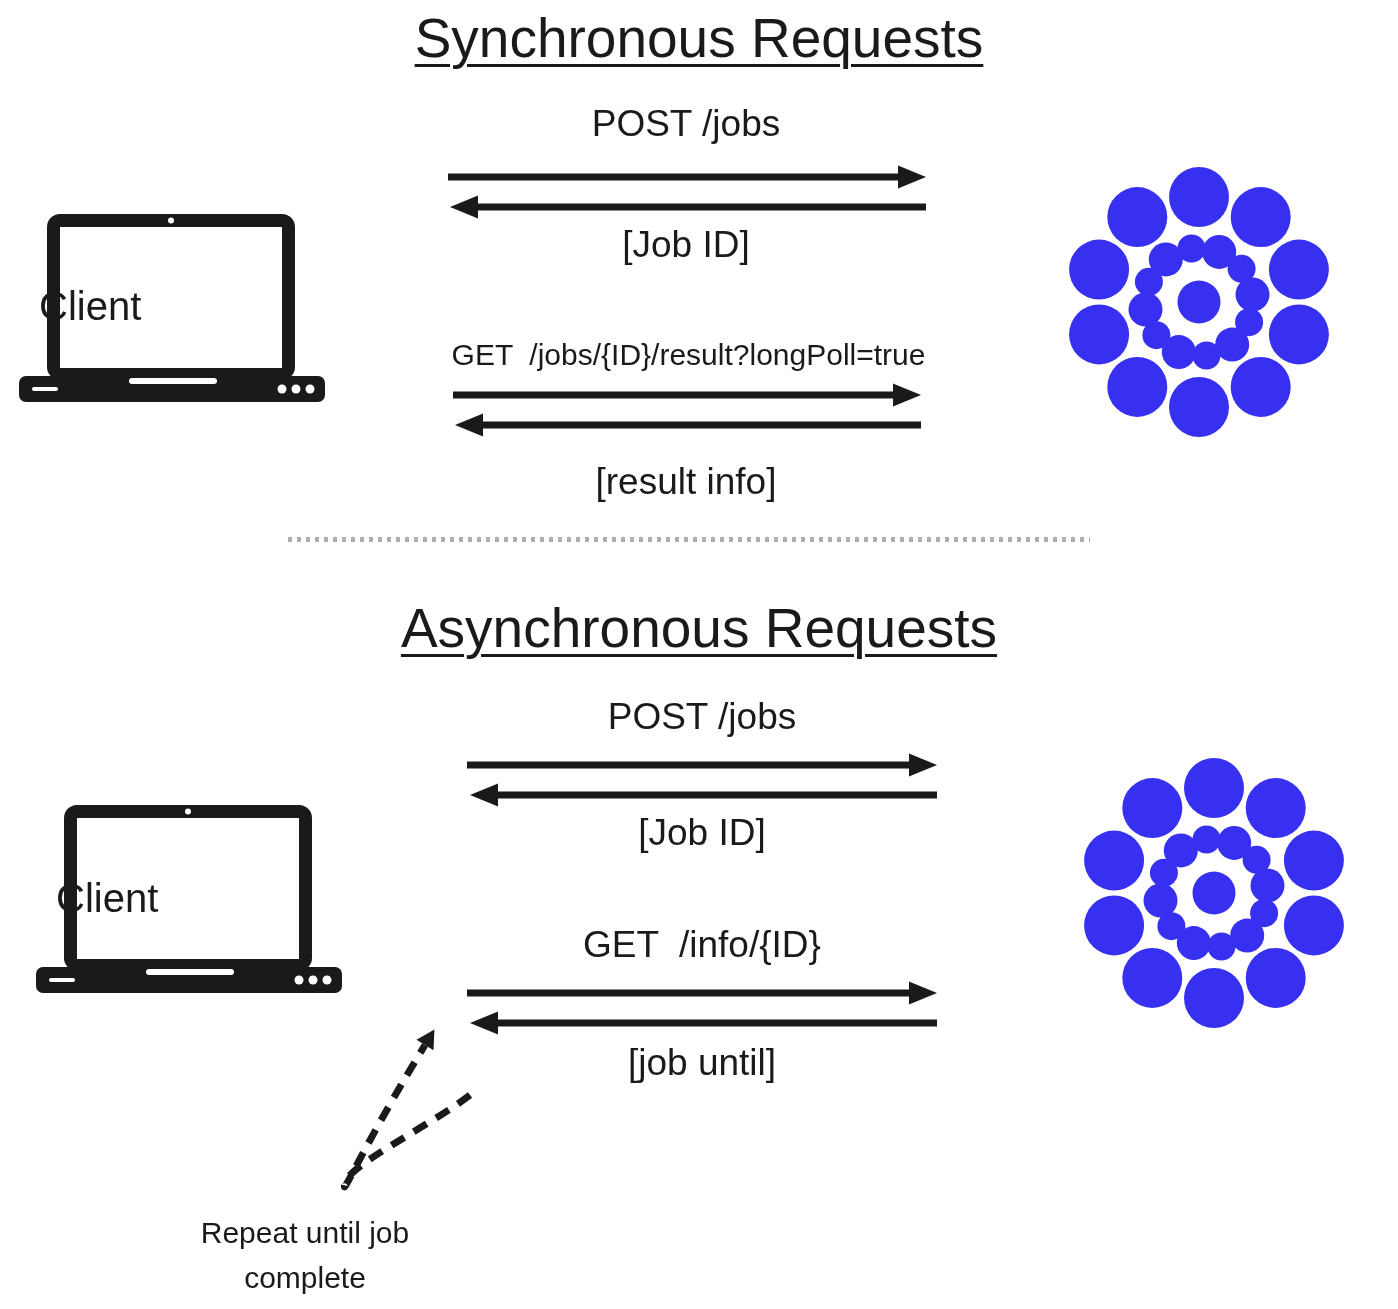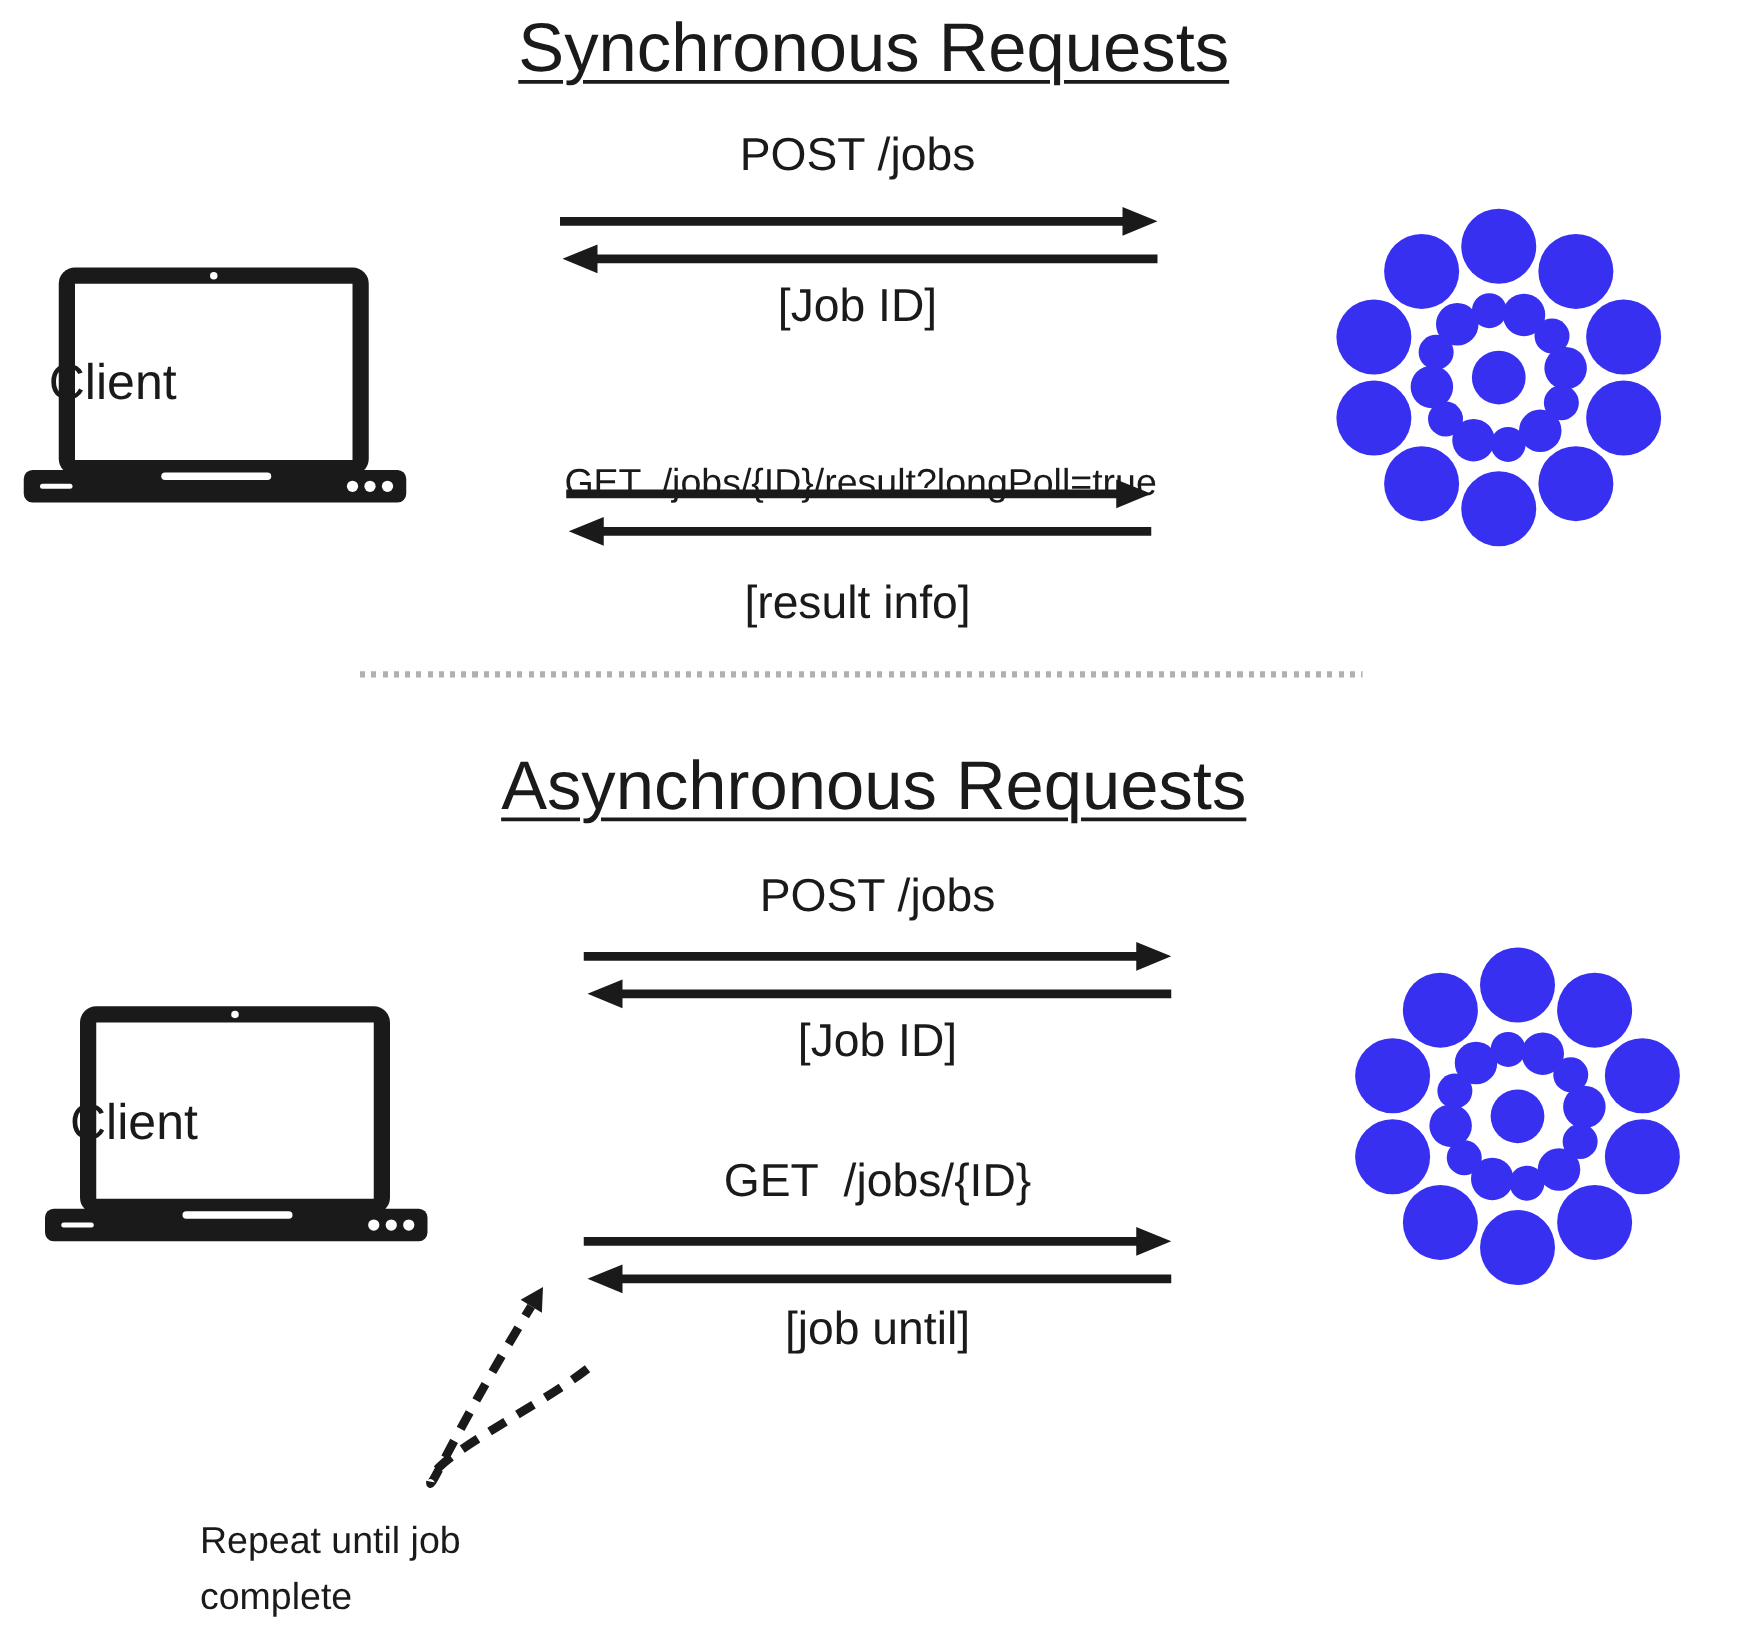--- a/index.html
+++ b/index.html
@@ -24,32 +24,33 @@
     text-decoration:underline;
     text-decoration-thickness:3px;
     text-underline-offset:7px;
     white-space:pre;
   }
   .msg-label{
     text-align:center;
     font-size:37px;
     white-space:pre;
   }
-  .msg-label.small{font-size:30px;margin-top:32px;}
+  .msg-label.small{font-size:30px;}
   .arrow{height:26px;}
   .arrow svg{display:block;}
   .client-label{
     text-align:left;
     font-size:40px;
   }
   .divider{
     height:5px;
     background:repeating-linear-gradient(to right,var(--divider) 0 4px,transparent 4px 9px);
   }
   .repeat-note{
+    text-align:center;
     font-size:30px;
     line-height:1.5;
   }
   svg{overflow:visible;}
 </style>
 </head>
 <body>
 
 <div class="canvas">
 
@@ -142,21 +143,21 @@
     </div>
   <div class="abs arrow" style="top:782px;left:470px;width:467px;">
       <svg width="467" height="26" viewBox="0 0 467 26">
         <line stroke="#1a1a1a" stroke-width="7" y1="13" y2="13" x1="467" x2="24"></line>
         <polygon fill="#1a1a1a" points="28,1.5 0,13 28,24.5"></polygon>
       </svg>
     </div>
 
   <div class="abs msg-label" style="top:812px;left:462px;width:480px;">[Job ID]</div>
 
-  <div class="abs msg-label" style="top:924px;left:462px;width:480px;">GET  /jobs/{ID}</div>
+  <div class="abs msg-label" style="top:924px;left:462px;width:480px;">GET  /info/{ID}</div>
 
   <div class="abs arrow" style="top:980px;left:467px;width:470px;">
       <svg width="470" height="26" viewBox="0 0 470 26">
         <line stroke="#1a1a1a" stroke-width="7" y1="13" y2="13" x1="0" x2="446"></line>
         <polygon fill="#1a1a1a" points="442,1.5 470,13 442,24.5"></polygon>
       </svg>
     </div>
   <div class="abs arrow" style="top:1010px;left:470px;width:467px;">
       <svg width="467" height="26" viewBox="0 0 467 26">
         <line stroke="#1a1a1a" stroke-width="7" y1="13" y2="13" x1="467" x2="24"></line>

